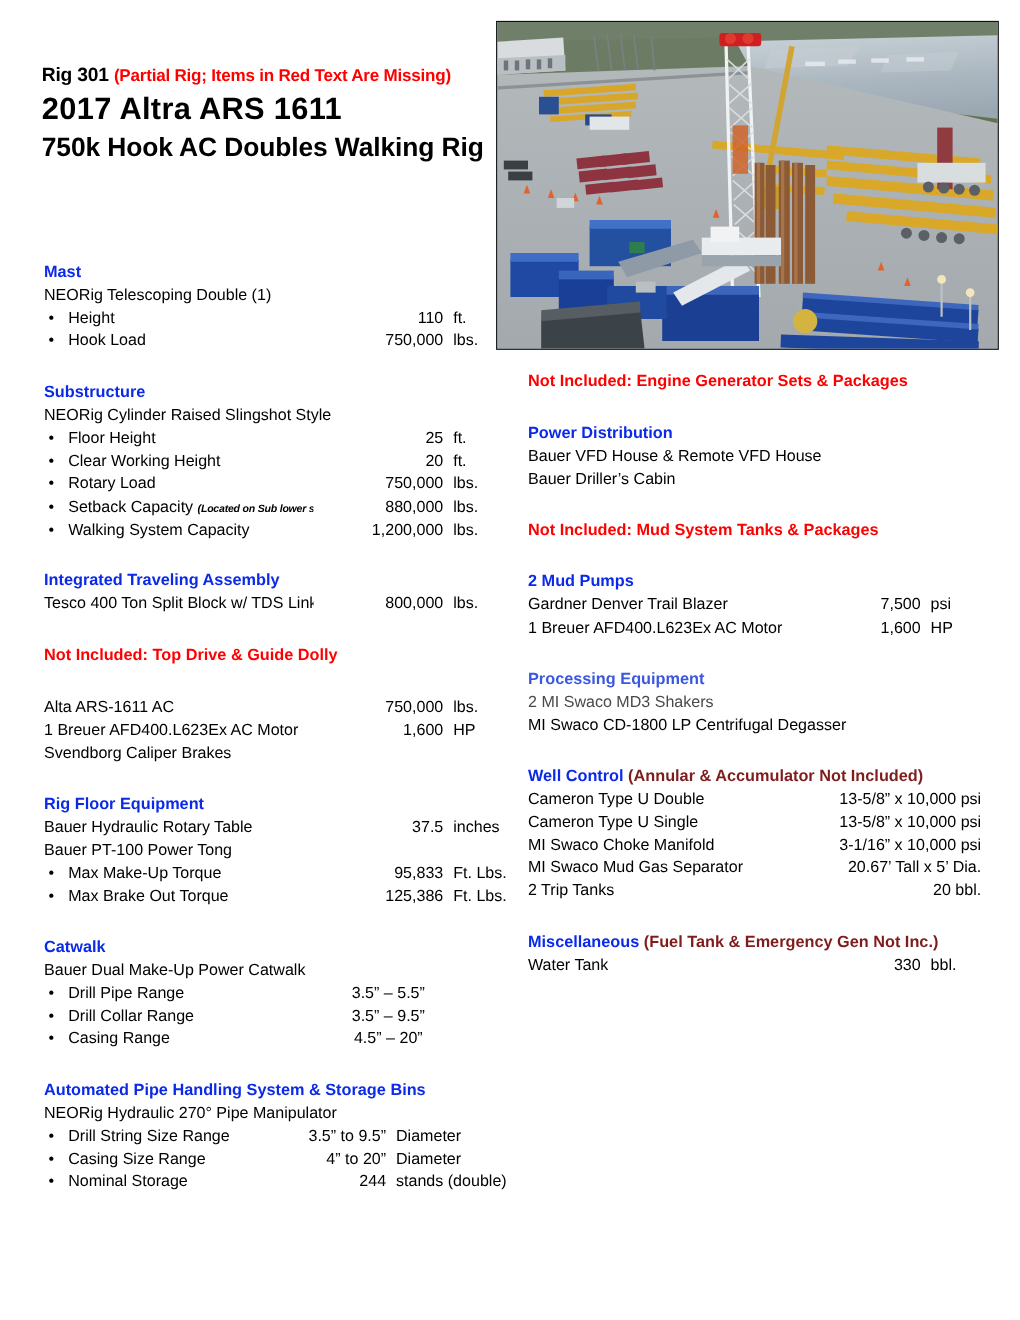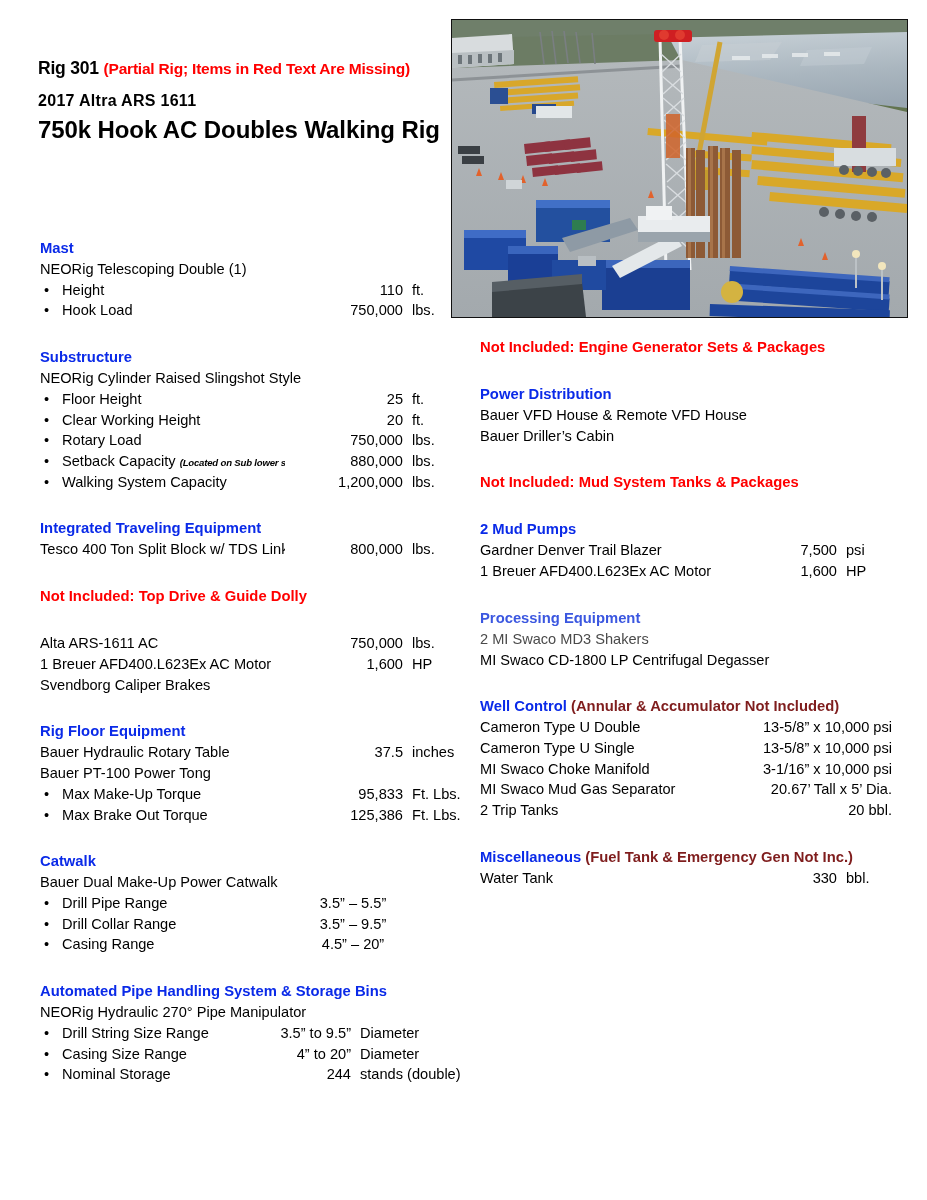--- a/index.html
+++ b/index.html
@@ -30,25 +30,25 @@
     letter-spacing: -0.2px;
     white-space: nowrap;
     line-height: 1.25;
   }
   .title-line1 .rig-no { color: #000000; }
   .title-line1 .paren {
     color: #FF0000;
     font-size: 15.5px;
   }
   .title-line2 {
-    font-size: 16px;
+    font-size: 28px;
     font-weight: bold;
     letter-spacing: 0.3px;
     line-height: 1.3;
-    margin-top: 11px;
+    margin-top: 1px;
   }
   .title-line3 {
     font-size: 24px;
     font-weight: bold;
     letter-spacing: -0.1px;
     line-height: 1.3;
     margin-top: 2px;
   }
 
   
@@ -450,21 +450,21 @@
       <span class="bullet">•</span>
       <span class="label">Walking System Capacity</span>
       <span class="val">1,200,000</span>
       <span class="unit">lbs.</span>
     </div>
   </div>
 
   <div class="gap-md"></div>
 
   <div class="section">
-    <div class="sec-head">Integrated Traveling Equipment</div>
+    <div class="sec-head">Integrated Traveling Assembly</div>
     <div class="row">
       <span class="noblt"></span>
       <span class="label">Tesco 400 Ton Split Block w/ TDS Links</span>
       <span class="val">800,000</span>
       <span class="unit">lbs.</span>
     </div>
   </div>
 
   <div class="gap-md"></div>
 

